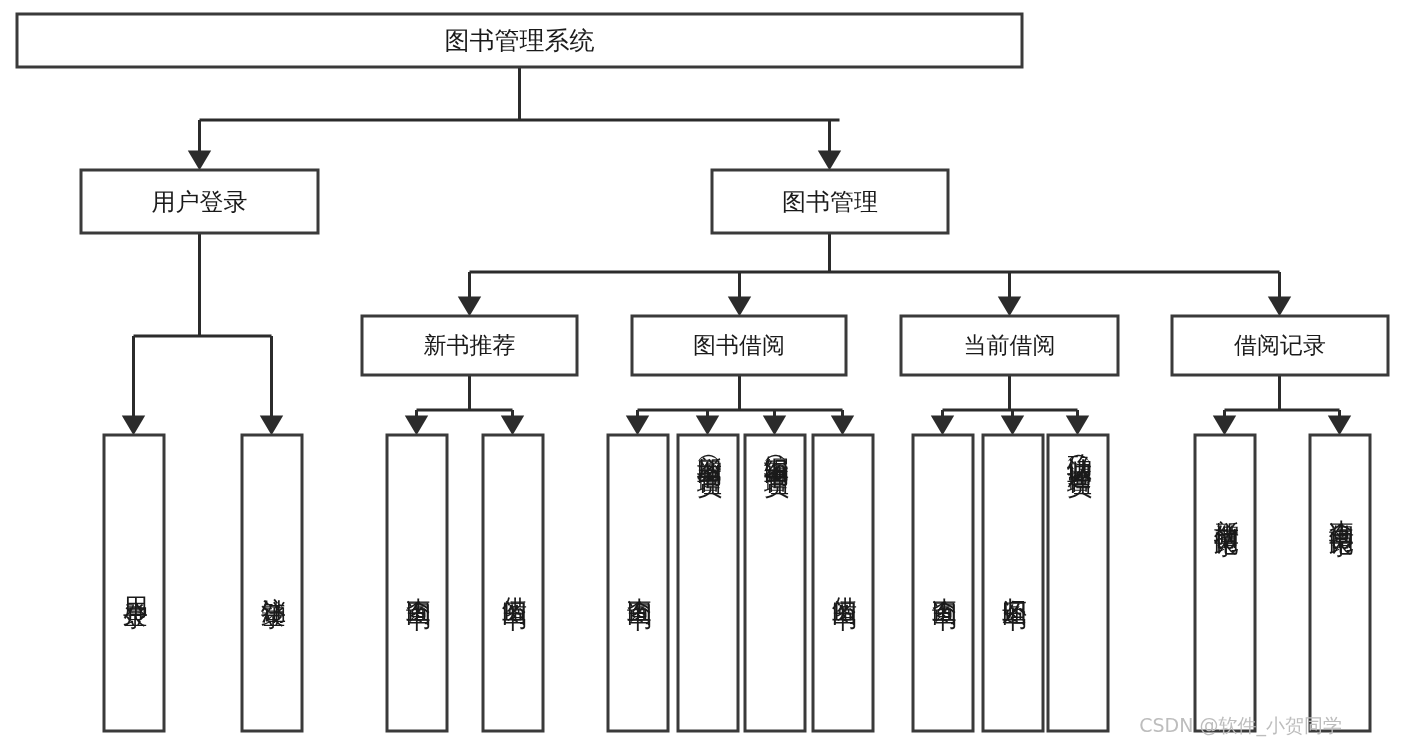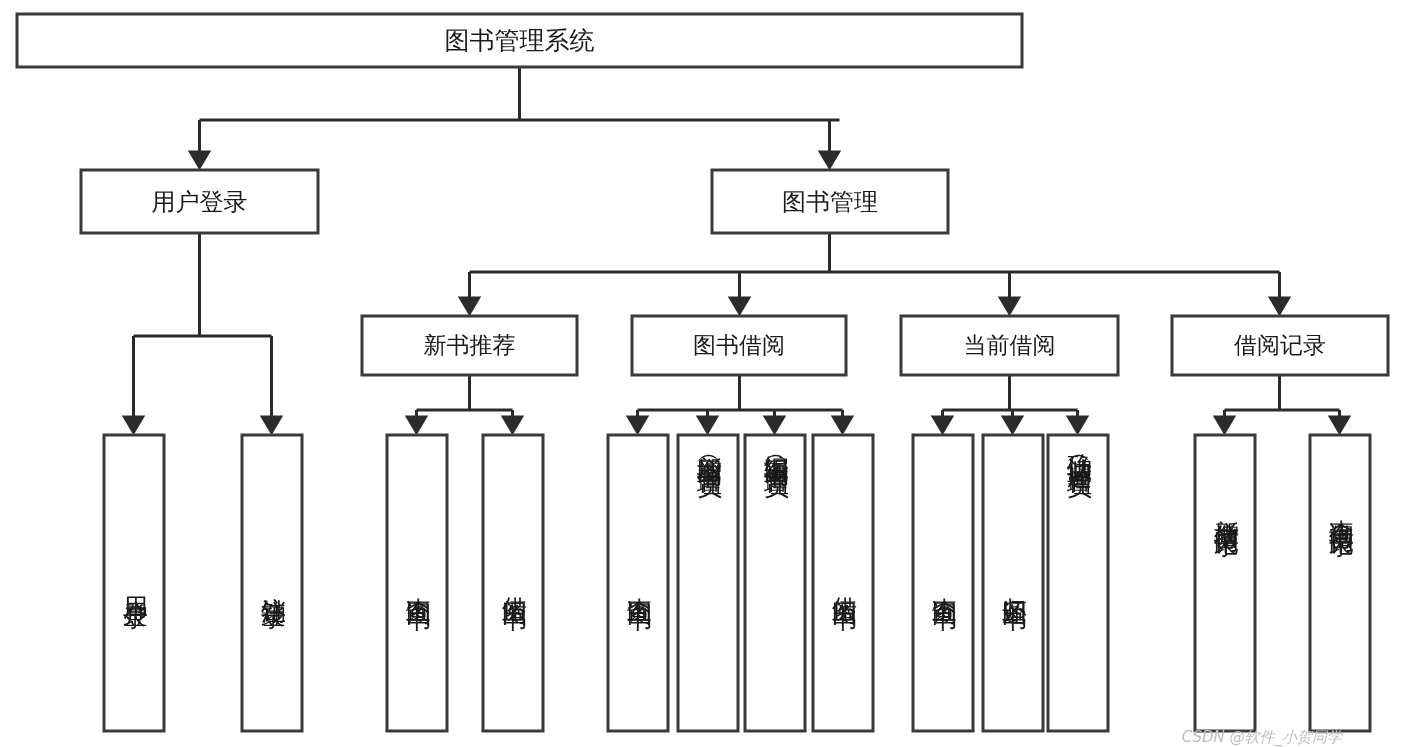--- a/index.html
+++ b/index.html
@@ -47,27 +47,26 @@
     text-anchor: middle;
   }
   .edge {
     stroke: #2b2b2b;
     stroke-width: 3;
     fill: none;
   }
   .watermark {
     position: absolute;
     right: 14px;
-    bottom: 0;
+    bottom: 8px;
     font-family: "DejaVu Sans", "Liberation Sans", sans-serif;
-    font-size: 15px;
+    font-size: 19px;
     color: #bdbdbd;
     white-space: nowrap;
     pointer-events: none;
-    font-style: italic;
   }
 </style>
 </head>
 <body>
 
 <div id="diagram-root">
 
   <svg id="flow" viewBox="0 0 1405 747">
     <defs>
       <marker id="arrow" markerWidth="9" markerHeight="9" refX="3.2" refY="4.5" orient="auto" markerUnits="strokeWidth">

